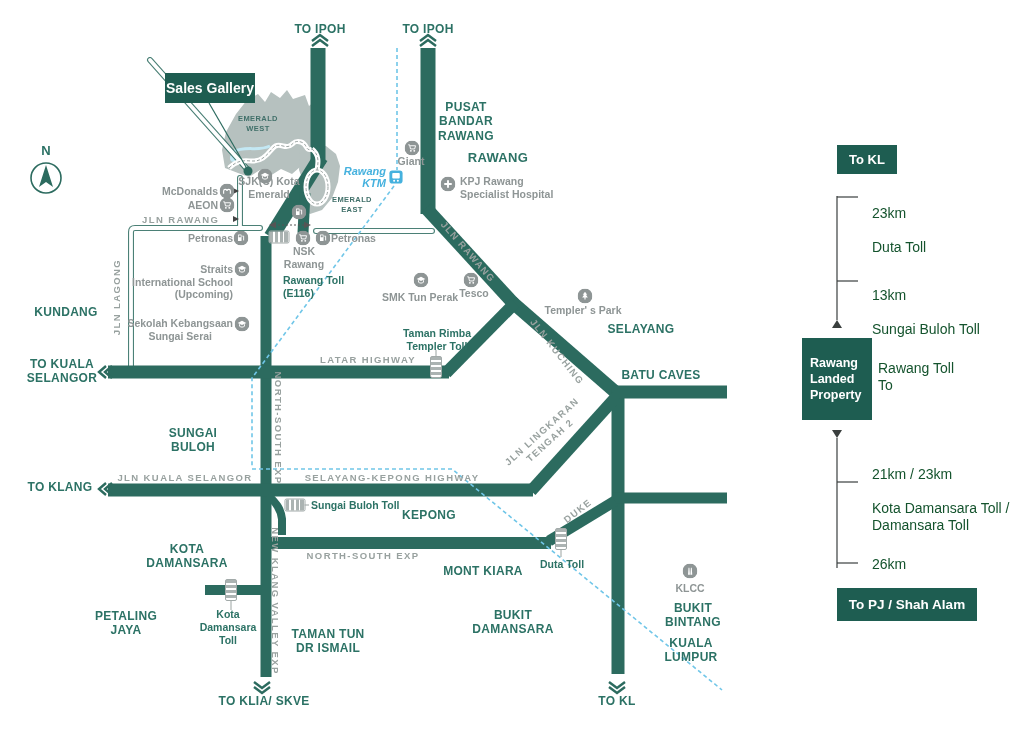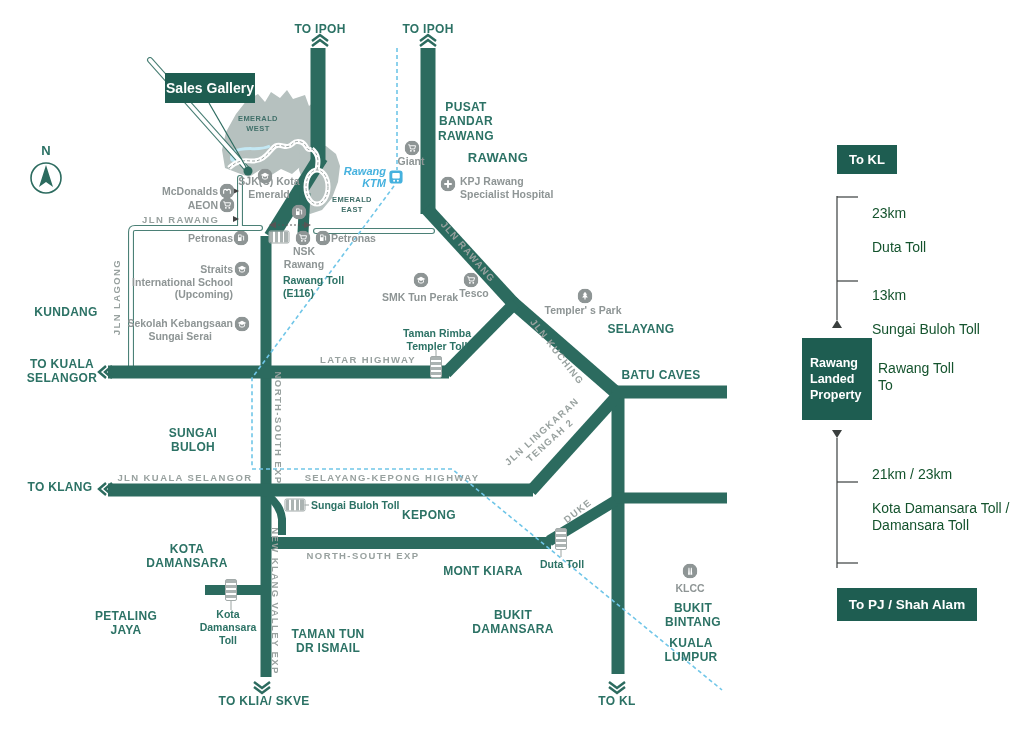--- a/index.html
+++ b/index.html
@@ -412,18 +412,22 @@
   <div class="leg" style="left:878px;top:360px;">Rawang Toll
 To</div>
 
   <div class="arrdn" style="left:832px;top:430px;"></div>
 
   <div class="leg" style="left:872px;top:449px;">
     <div>21km / 23km</div>
     <div>Kota Damansara Toll /
 Damansara Toll</div>
   </div>
+  <div class="leg" style="left:872px;top:539px;">
+    <div>26km</div>
+    <div>Subang Toll</div>
+  </div>
 
   <div class="darkbox" style="left:837px;top:588px;width:140px;height:33px;font-size:13.5px;">
     <span>To PJ / Shah Alam</span>
   </div>
 
 </div>
 
 </body></html>

